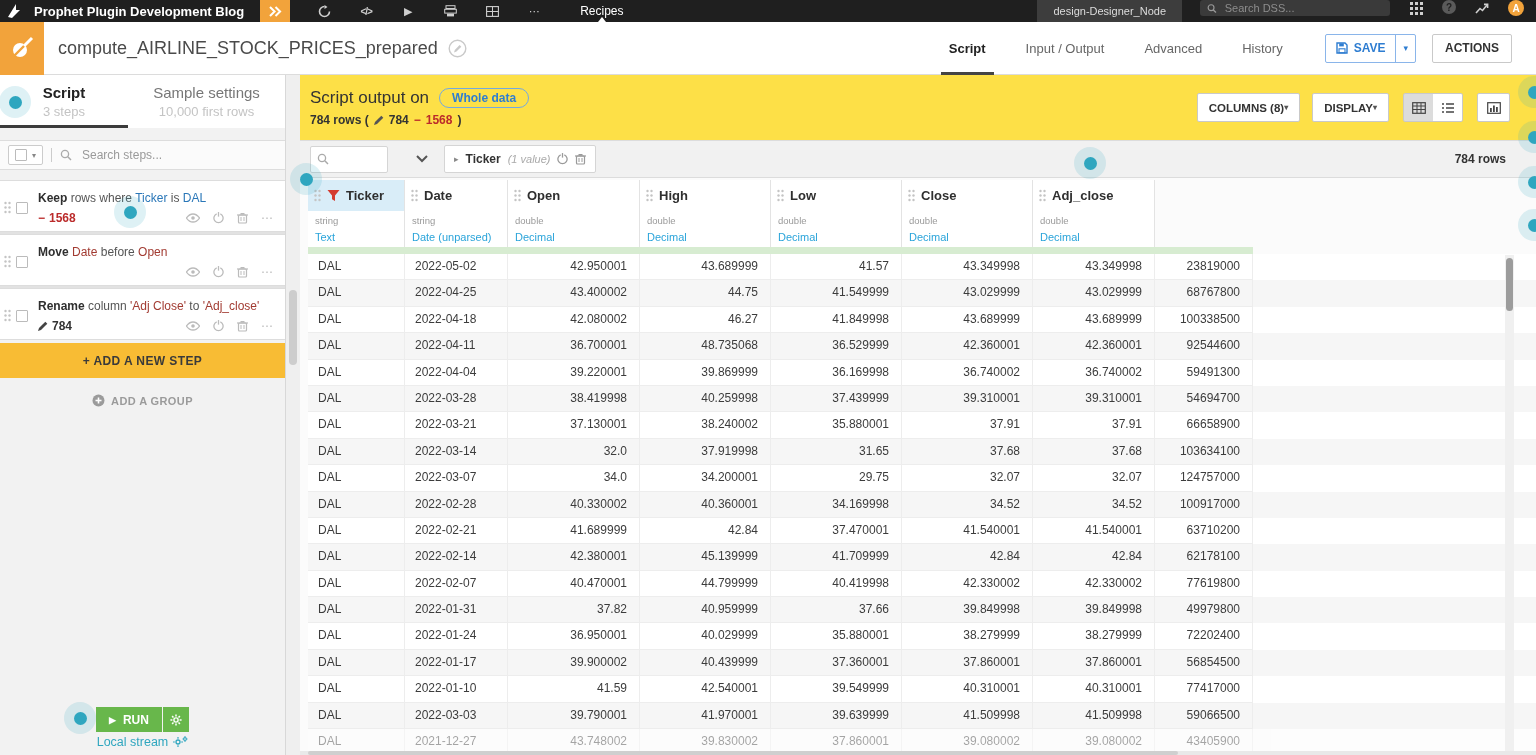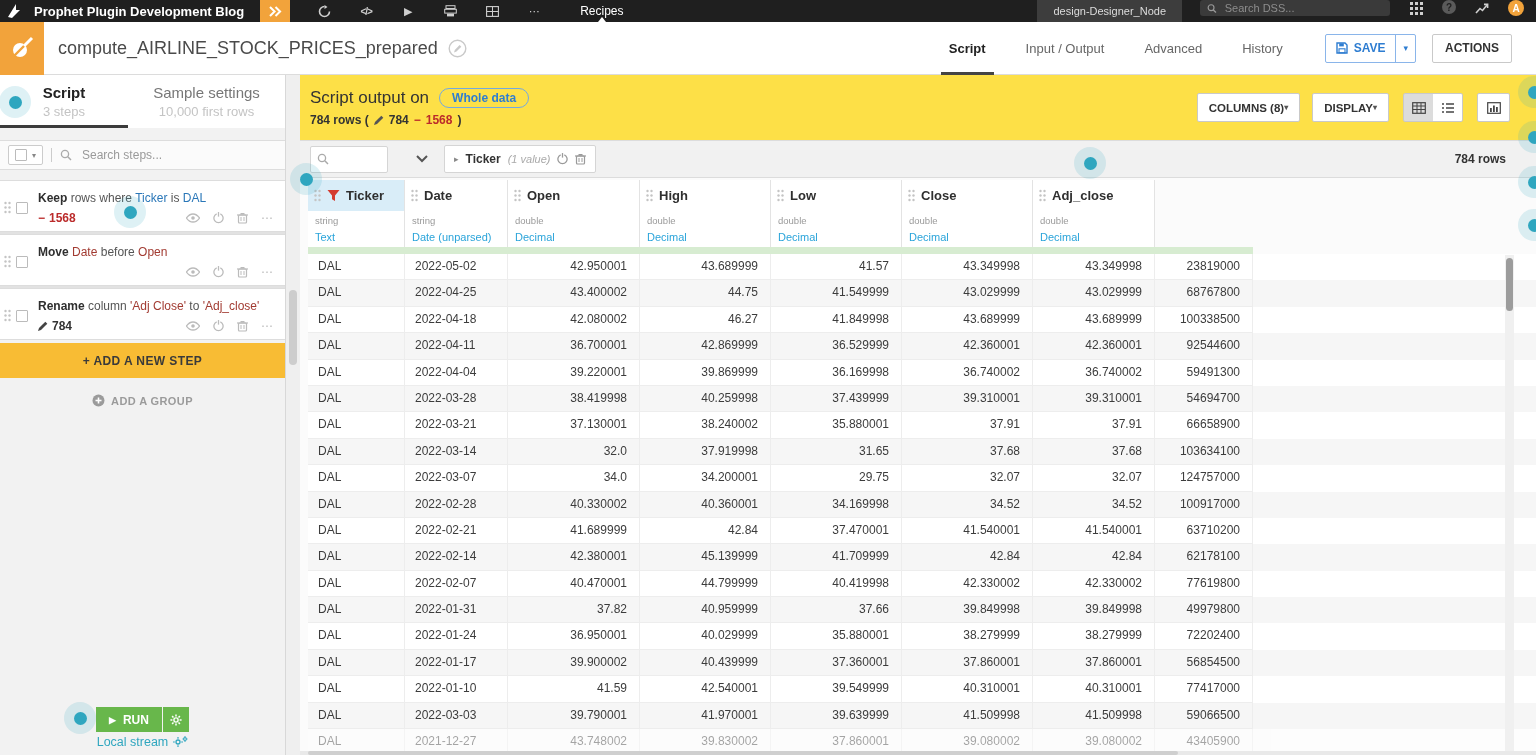--- a/index.html
+++ b/index.html
@@ -719,21 +719,21 @@
             <div class="tcell num" style="width:131px">46.27</div>
             <div class="tcell num" style="width:131px">41.849998</div>
             <div class="tcell num" style="width:131px">43.689999</div>
             <div class="tcell num" style="width:122px">43.689999</div>
             <div class="tcell num" style="width:98px">100338500</div>
           </div>
           <div class="trow">
             <div class="tcell" style="width:97px">DAL</div>
             <div class="tcell" style="width:103px">2022-04-11</div>
             <div class="tcell num" style="width:132px">36.700001</div>
-            <div class="tcell num" style="width:131px">42.869999</div>
+            <div class="tcell num" style="width:131px">48.735068</div>
             <div class="tcell num" style="width:131px">36.529999</div>
             <div class="tcell num" style="width:131px">42.360001</div>
             <div class="tcell num" style="width:122px">42.360001</div>
             <div class="tcell num" style="width:98px">92544600</div>
           </div>
           <div class="trow">
             <div class="tcell" style="width:97px">DAL</div>
             <div class="tcell" style="width:103px">2022-04-04</div>
             <div class="tcell num" style="width:132px">39.220001</div>
             <div class="tcell num" style="width:131px">39.869999</div>

